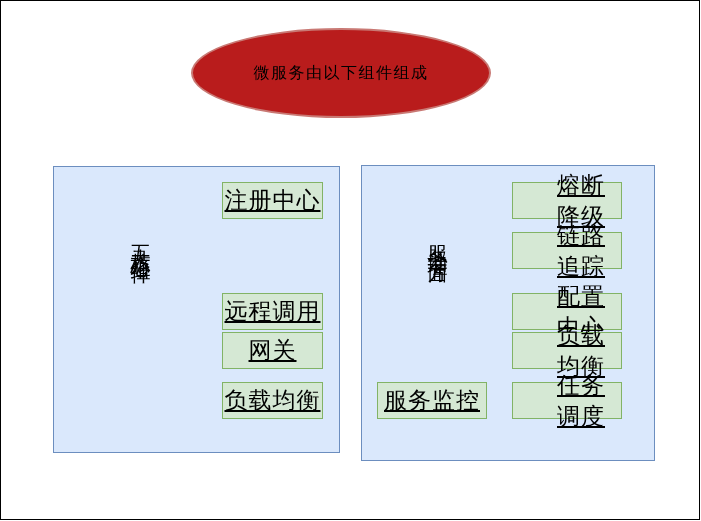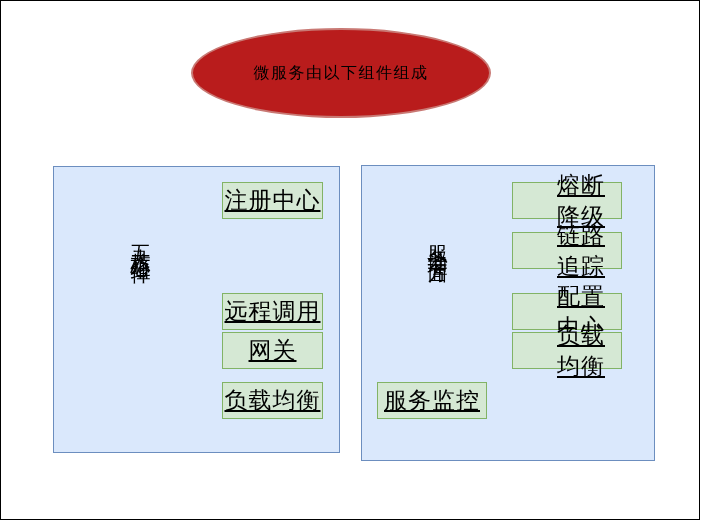--- a/index.html
+++ b/index.html
@@ -87,15 +87,16 @@
   <div class="item col-left row-2">远程调用</div>
   <div class="item col-left row-3">网关</div>
   <div class="item col-left row-4">负载均衡</div>
 
   <div class="panel panel-right"></div>
   <div class="vlabel vlabel-right">服务治理方面</div>
   <div class="item col-right row-0">熔断降级</div>
   <div class="item col-right row-1">链路追踪</div>
   <div class="item col-right row-2">配置中心</div>
   <div class="item col-right row-3">负载均衡</div>
+  <div class="item col-right row-4">任务调度</div>
   <div class="item extra-item">服务监控</div>
 
 </div>
 
 </body></html>

